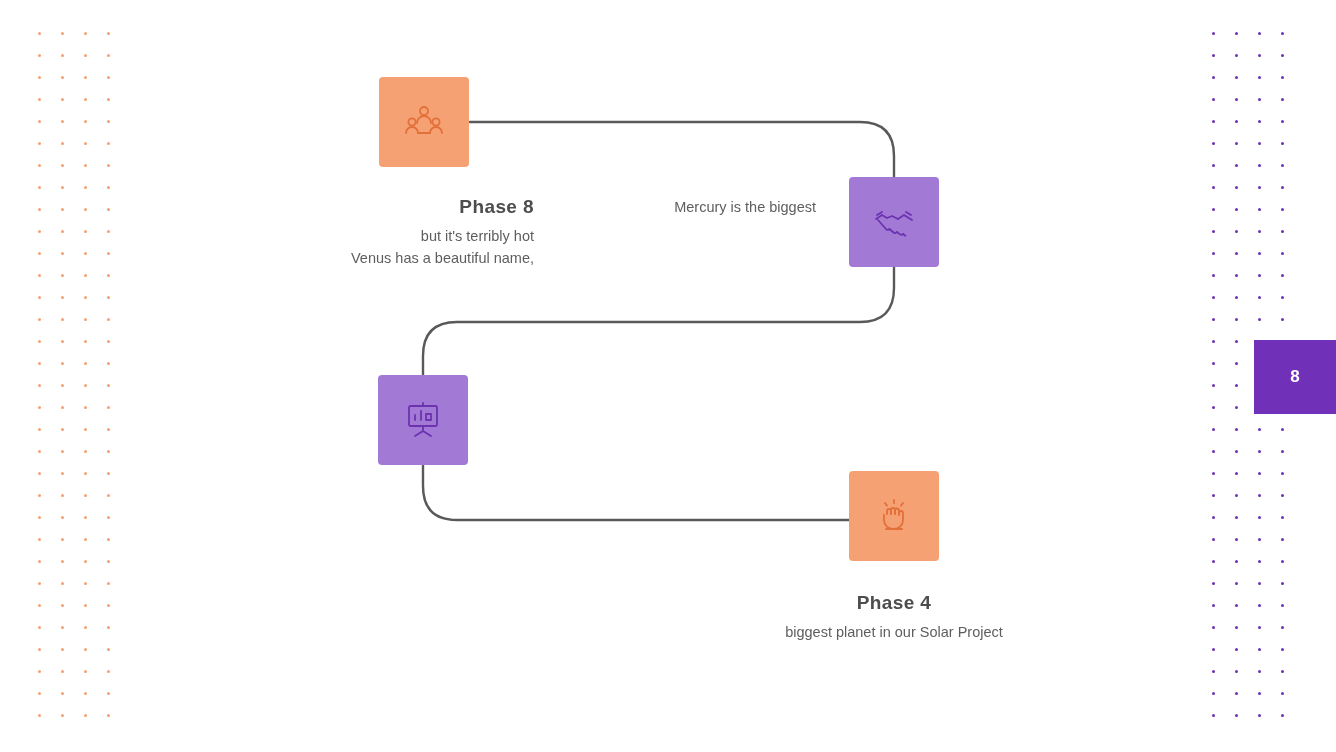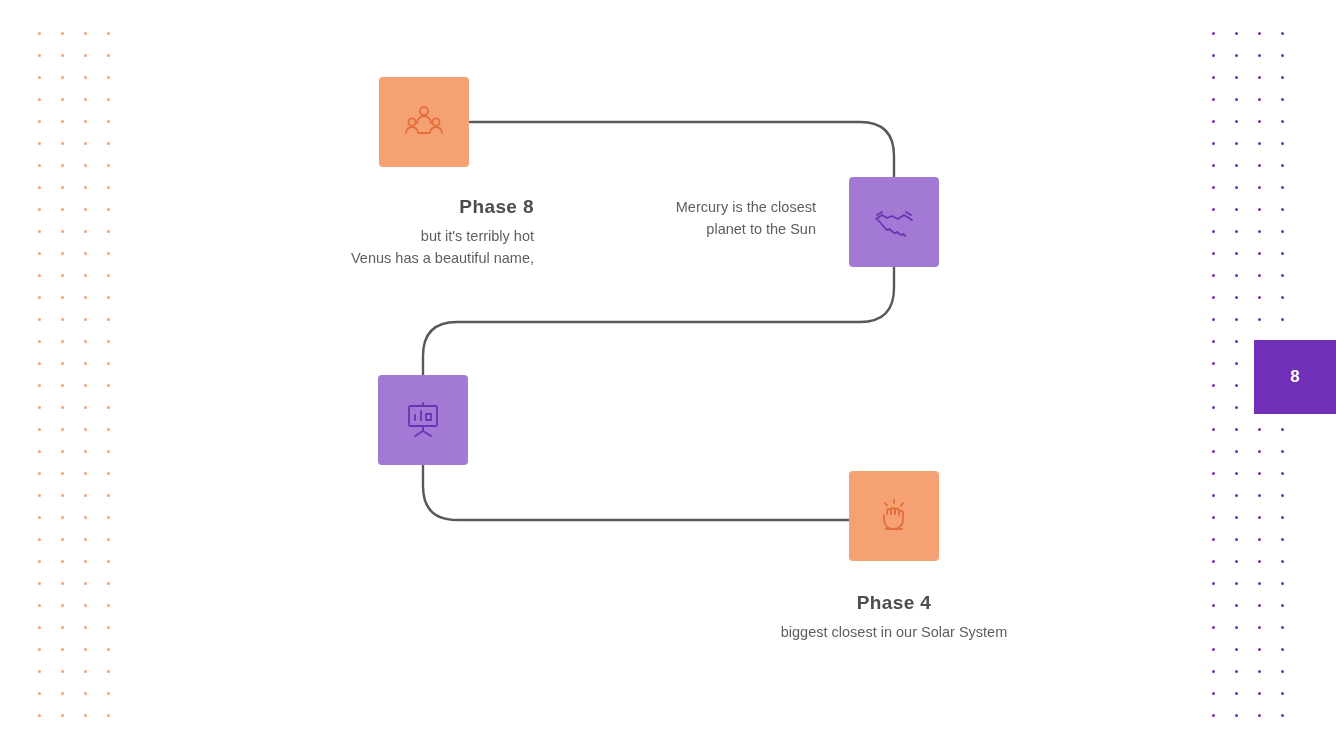--- a/index.html
+++ b/index.html
@@ -419,22 +419,21 @@
         <path d="M17.5 29 l4 3.5 a2.4 2.4 0 0 0 3.4 -0.3"></path>
         <path d="M25 32 l3 2.4 a2.2 2.2 0 0 0 3.1 -0.4"></path>
         <path d="M31 34 l2.4 1.8"></path>
         <path d="M10 12 l-5 3"></path>
         <path d="M34 12 l5 3"></path>
       </svg>
     </span>
   </div>
   <div class="phase-text align-right" style="left:530px; top:196px; width:286px;">
     <div class="phase-desc">
-      <div>Mercury is the closest</div>
-      <div>planet to the Sun</div>
+      <div>Mercury is the biggest</div>
     </div>
   </div>
 
   <div class="tile purple" style="left:378px; top:375px;">
     <span>
       <svg width="44" height="44" viewBox="0 0 44 44" fill="none" stroke="#6b33b0" stroke-width="1.8" stroke-linecap="round" stroke-linejoin="round">
         <rect x="8" y="8" width="28" height="20" rx="1.5"></rect>
         <path d="M14 22 v-5"></path>
         <path d="M20 22 v-9"></path>
         <rect x="25" y="16" width="5" height="6"></rect>
@@ -455,21 +454,21 @@
         <path d="M14 35 h16"></path>
         <path d="M22 6 v3"></path>
         <path d="M13 9 l2 2.6"></path>
         <path d="M31 9 l-2 2.6"></path>
       </svg>
     </span>
   </div>
   <div class="phase-text align-center" style="left:729px; top:592px; width:330px;">
     <div class="phase-title">Phase 4</div>
     <div class="phase-desc">
-      <div>biggest closest in our Solar System</div>
+      <div>biggest planet in our Solar Project</div>
     </div>
   </div>
 
 
   <div class="page-badge">
     <span>8</span>
   </div>
 
 </div>
 

